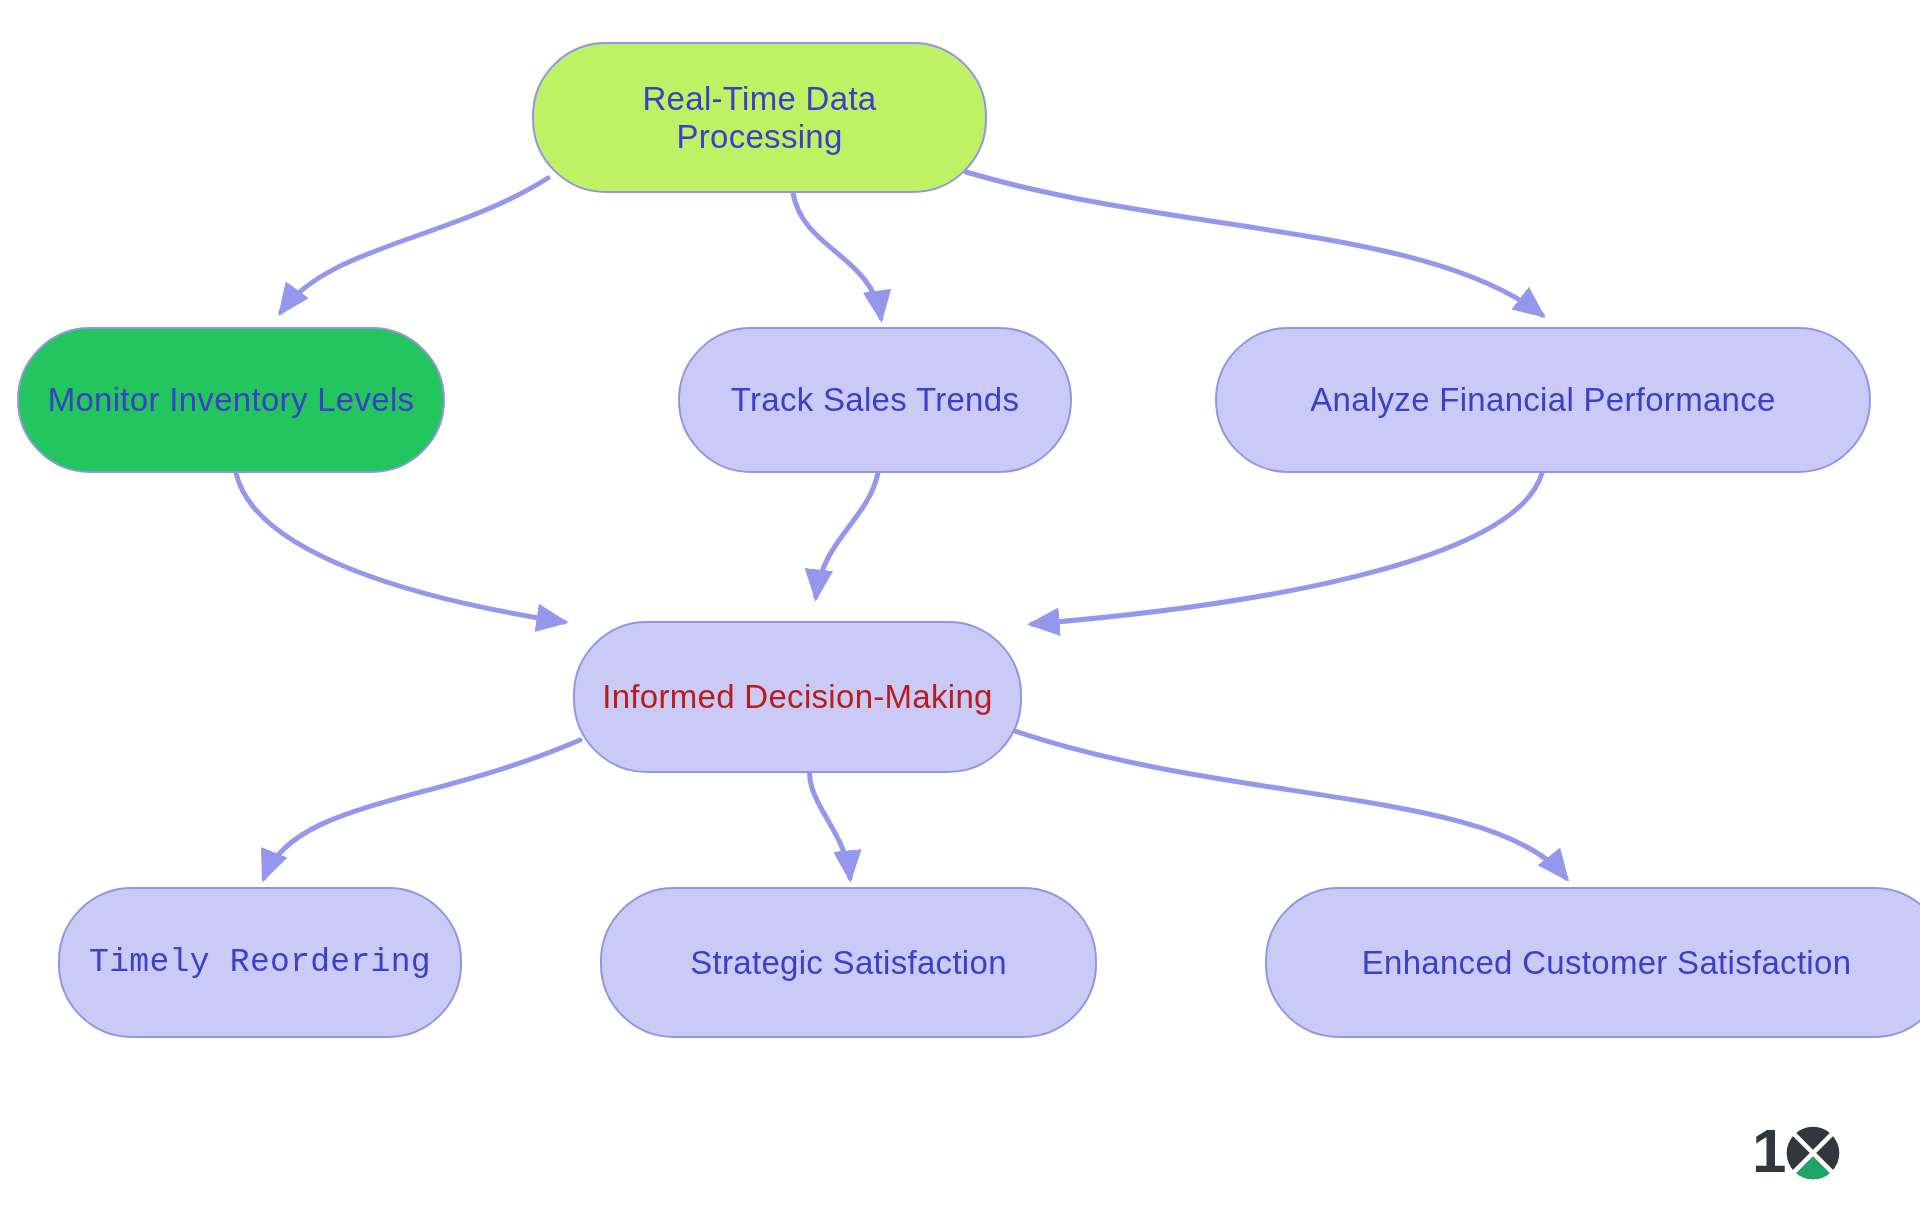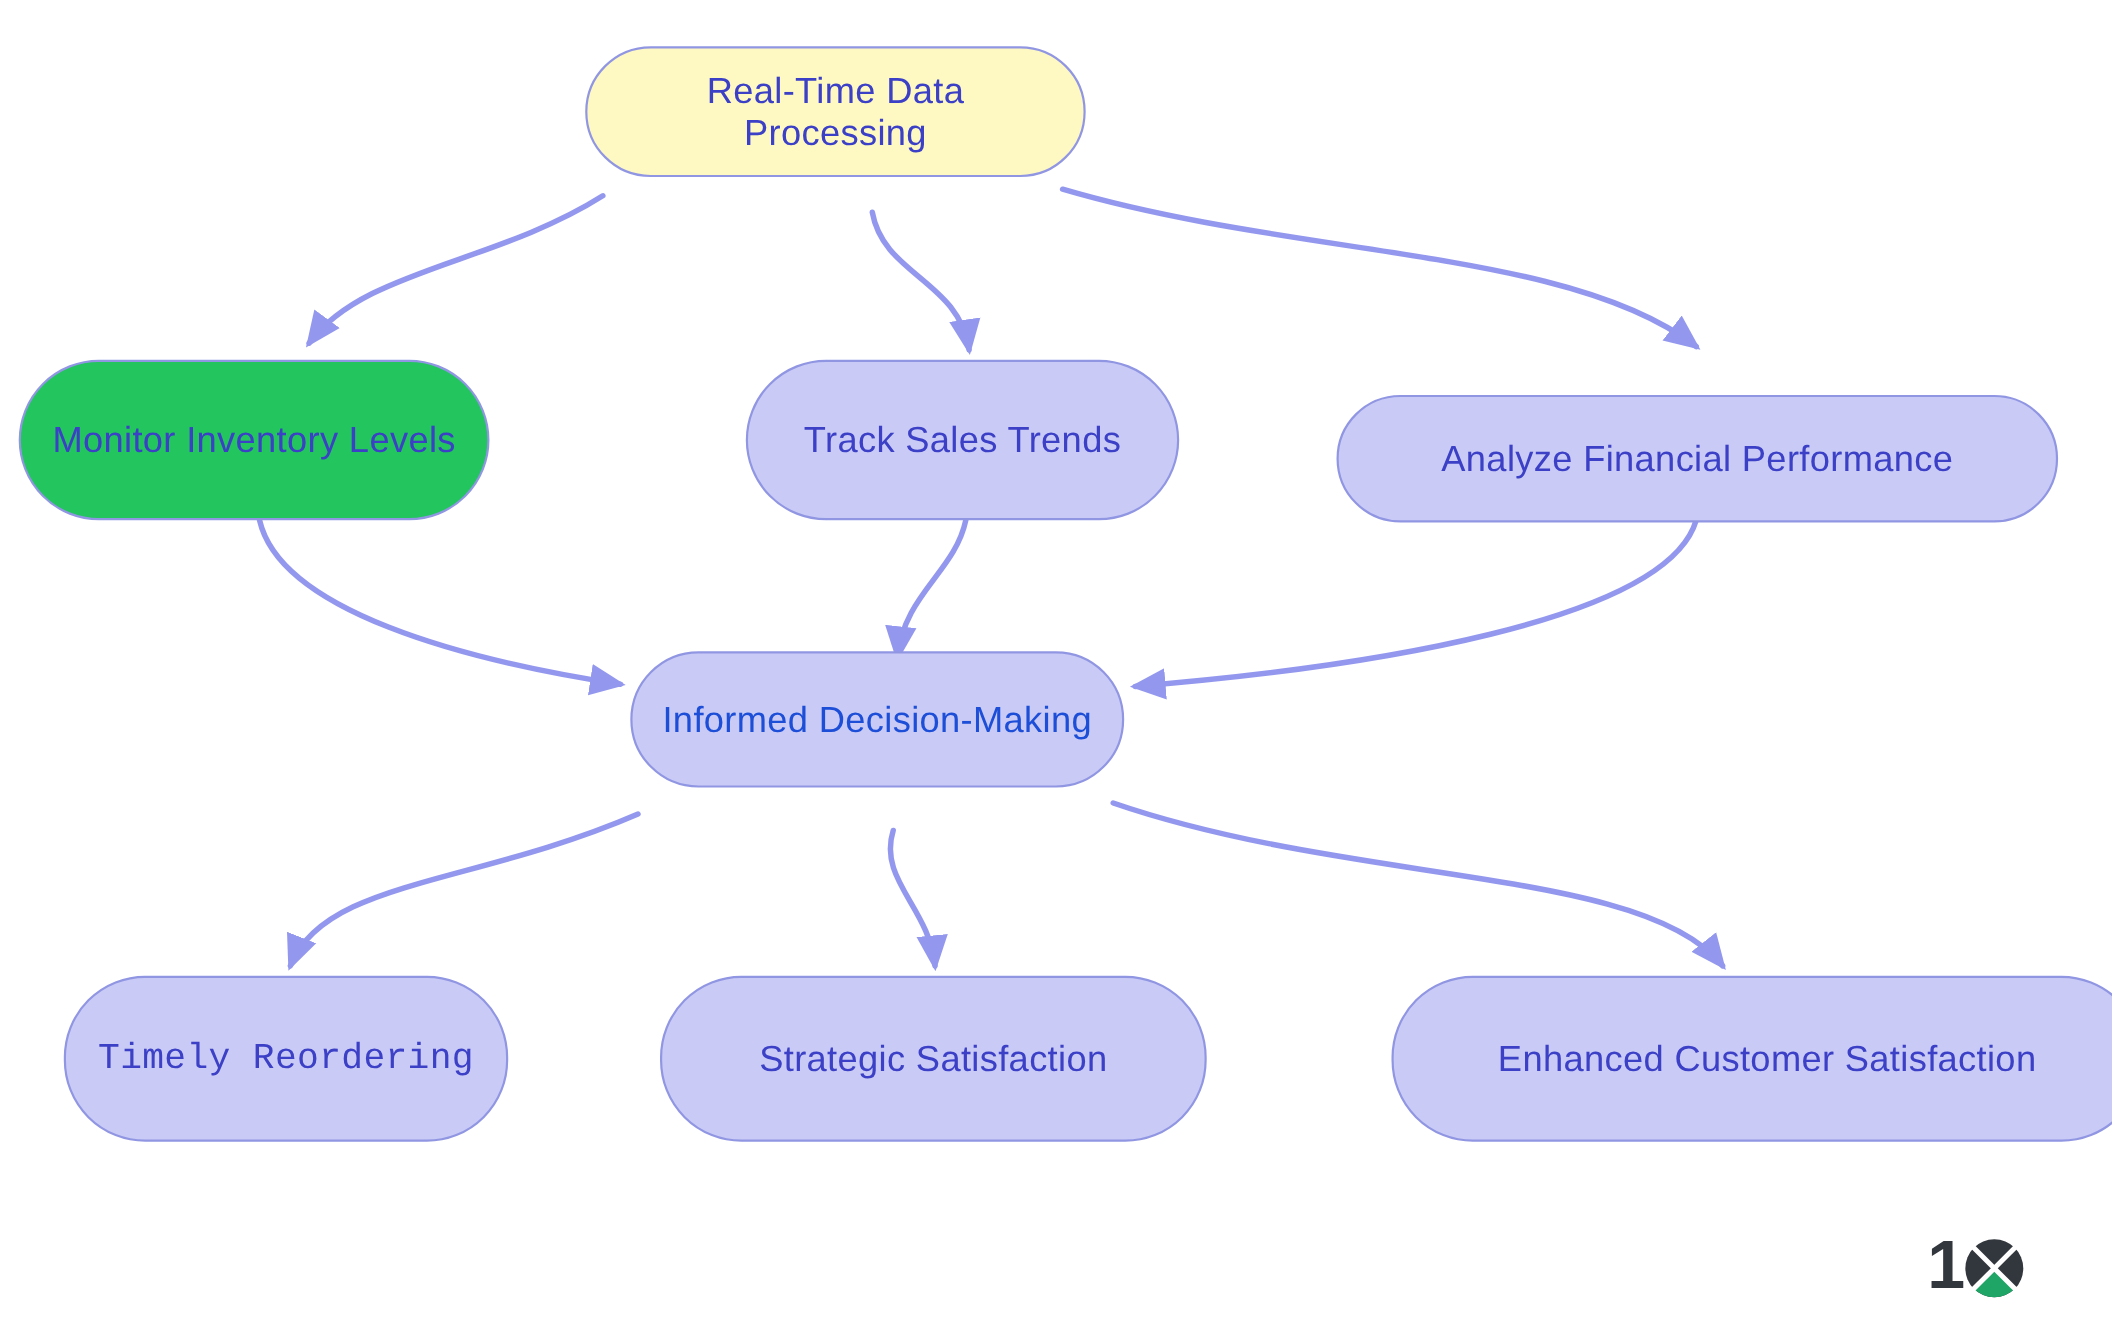--- a/index.html
+++ b/index.html
@@ -71,25 +71,25 @@
         <path d="M 236 473 C 255 555, 420 600, 564 622" fill="none" stroke="#9398ee" stroke-width="5" stroke-linecap="round" marker-end="url(#arrowhead)"></path>
         <path d="M 878 473 C 868 520, 822 540, 816 597" fill="none" stroke="#9398ee" stroke-width="5" stroke-linecap="round" marker-end="url(#arrowhead)"></path>
         <path d="M 1542 473 C 1515 565, 1240 607, 1032 624" fill="none" stroke="#9398ee" stroke-width="5" stroke-linecap="round" marker-end="url(#arrowhead)"></path>
         <path d="M 580 740 C 430 805, 295 800, 264 878" fill="none" stroke="#9398ee" stroke-width="5" stroke-linecap="round" marker-end="url(#arrowhead)"></path>
         <path d="M 812 755 C 798 800, 845 825, 850 878" fill="none" stroke="#9398ee" stroke-width="5" stroke-linecap="round" marker-end="url(#arrowhead)"></path>
         <path d="M 1012 730 C 1230 805, 1495 788, 1566 878" fill="none" stroke="#9398ee" stroke-width="5" stroke-linecap="round" marker-end="url(#arrowhead)"></path>
       </g>
   </svg>
 
   <div id="nodes-layer">
-      <div class="flow-node" style="left: 532px; top: 42px; width: 455px; height: 119px; background: #fef9c3; border-color: rgb(145, 150, 227); color: rgb(60, 64, 198);">Real-Time Data Processing</div>
+      <div class="flow-node" style="left: 532px; top: 42px; width: 455px; height: 151px; background: #bef264; border-color: rgb(145, 150, 227); color: rgb(60, 64, 198);">Real-Time Data Processing</div>
       <div class="flow-node" style="left: 17px; top: 327px; width: 428px; height: 146px; background: #22c55e; border-color: rgb(145, 150, 227); color: rgb(60, 64, 198);">Monitor Inventory Levels</div>
       <div class="flow-node" style="left: 678px; top: 327px; width: 394px; height: 146px; background: rgb(201, 203, 246); border-color: rgb(145, 150, 227); color: rgb(60, 64, 198); text-align: center;">Track Sales Trends</div>
-      <div class="flow-node" style="left: 1215px; top: 327px; width: 656px; height: 116px; background: rgb(201, 203, 246); border-color: rgb(145, 150, 227); color: rgb(60, 64, 198); margin-top: 32px;">Analyze Financial Performance</div>
-      <div class="flow-node" style="left: 573px; top: 592px; width: 449px; height: 124px; background: rgb(201, 203, 246); border-color: rgb(145, 150, 227); color: #1d4ed8;">Informed Decision-Making</div>
+      <div class="flow-node" style="left: 1215px; top: 327px; width: 656px; height: 146px; background: rgb(201, 203, 246); border-color: rgb(145, 150, 227); color: rgb(60, 64, 198);">Analyze Financial Performance</div>
+      <div class="flow-node" style="left: 573px; top: 621px; width: 449px; height: 152px; background: rgb(201, 203, 246); border-color: rgb(145, 150, 227); color: #b91c1c;">Informed Decision-Making</div>
       <div class="flow-node" style="left: 58px; top: 887px; width: 404px; height: 151px; background: rgb(201, 203, 246); border-color: rgb(145, 150, 227); color: rgb(60, 64, 198); font-family: Liberation Mono, monospace;">Timely Reordering</div>
       <div class="flow-node" style="left: 600px; top: 887px; width: 497px; height: 151px; background: rgb(201, 203, 246); border-color: rgb(145, 150, 227); color: rgb(60, 64, 198);">Strategic Satisfaction</div>
       <div class="flow-node" style="left: 1265px; top: 887px; width: 683px; height: 151px; background: rgb(201, 203, 246); border-color: rgb(145, 150, 227); color: rgb(60, 64, 198);">Enhanced Customer Satisfaction</div>
     </div>
 
   <div id="brand-logo">
     <span class="one" style="color: rgb(50, 54, 61);">1</span>
     <svg width="56" height="56" viewBox="-50 -50 100 100" xmlns="http://www.w3.org/2000/svg">
       <circle id="logo-circle" cx="0" cy="0" r="47" fill="#32363d"></circle>
       <path id="logo-wedge" d="M 0 0 L -33.2 33.2 A 47 47 0 0 0 33.2 33.2 Z" fill="#1fa566"></path>

